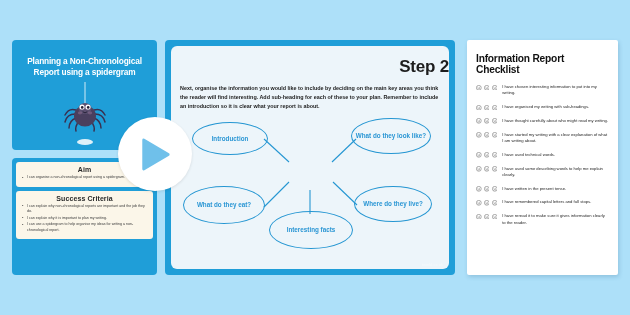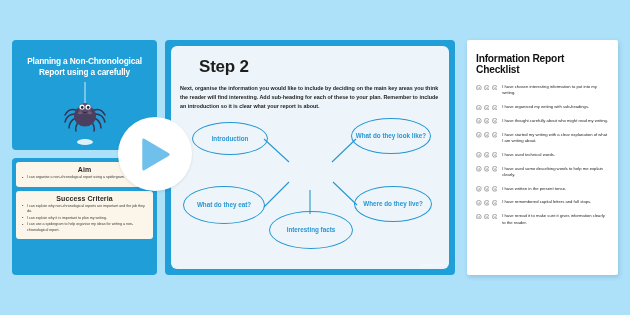--- a/index.html
+++ b/index.html
@@ -102,27 +102,26 @@
     padding: 6px;
   }
   .step-inner {
     position: relative;
     width: 100%; height: 100%;
     background: #edf5fa;
     border-radius: 6px;
     overflow: hidden;
   }
   .step-title {
-    text-align: left;
+    text-align: right;
     font-size: 17px;
     font-weight: bold;
     color: #1d1d1d;
     margin-top: 11px;
     letter-spacing: -0.2px;
-    padding-left: 28px;
   }
   .step-body {
     margin: 7px 9px 0 9px;
     font-size: 5.4px;
     font-weight: bold;
     line-height: 1.62;
     color: #1d1d1d;
   }
   .watermark {
     position: absolute;
@@ -209,21 +208,21 @@
   }
 </style>
 </head>
 <body>
 
 <div id="stage">
 
   <div id="left-column">
 
     <div class="title-slide">
-      <div class="title-slide-text">Planning a Non-Chronological Report using a carefully</div>
+      <div class="title-slide-text">Planning a Non-Chronological Report using a spidergram</div>
 
       <div class="spider-wrap">
         <svg viewBox="0 0 46 54" width="46" height="54" aria-hidden="true">
           <line x1="23" y1="0" x2="23" y2="22" stroke="#ffffff" stroke-width="0.8"></line>
           <g stroke="#3a3050" stroke-width="1.5" fill="none" stroke-linecap="round">
             <path d="M14 28 C8 26 5 29 3 33"></path>
             <path d="M13 32 C7 32 4 36 3 40"></path>
             <path d="M14 36 C9 38 7 42 7 46"></path>
             <path d="M17 39 C14 43 13 46 14 49"></path>
             <path d="M32 28 C38 26 41 29 43 33"></path>

